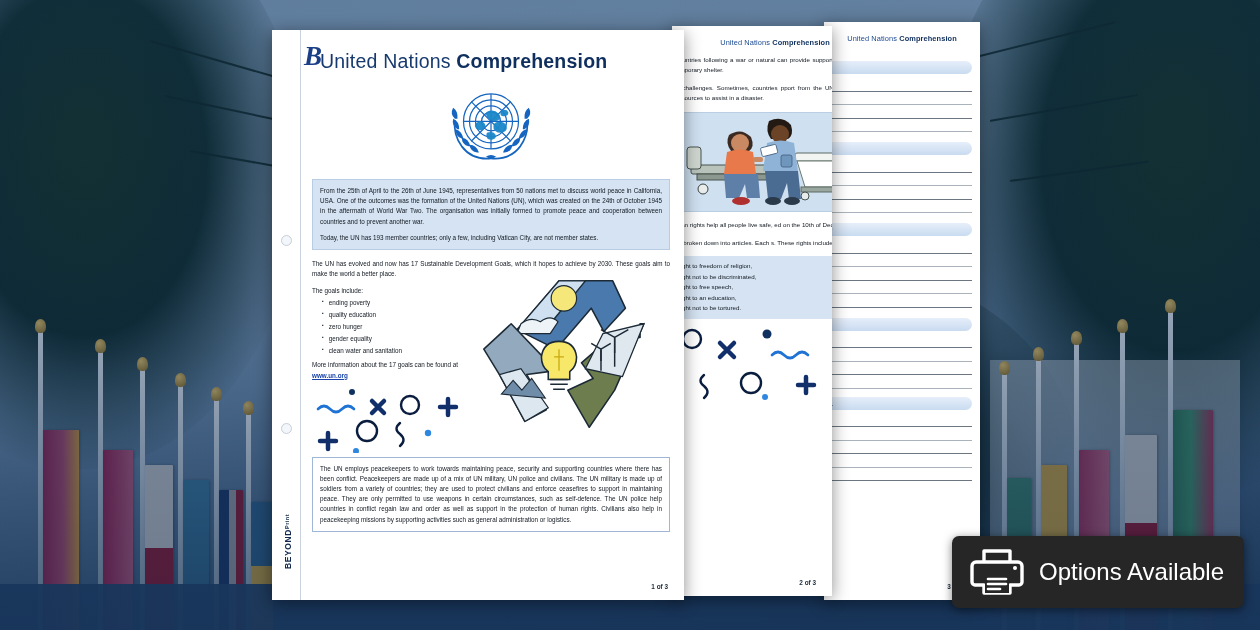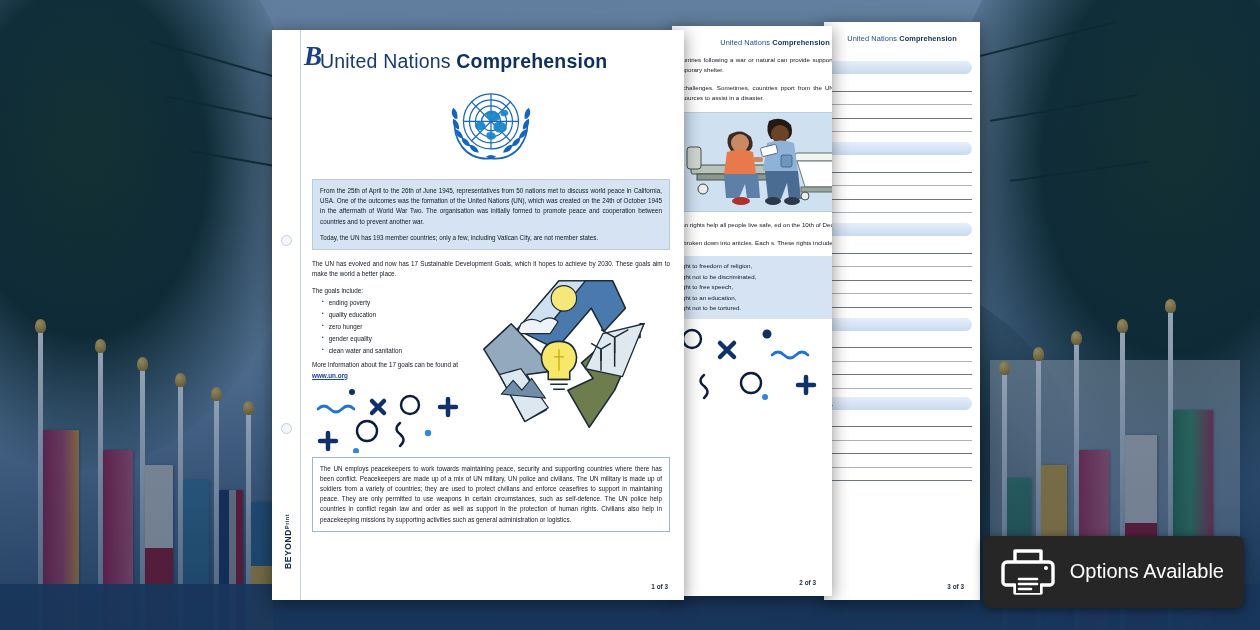--- a/index.html
+++ b/index.html
@@ -160,21 +160,21 @@
 
   
   .bw-badge {
     position: absolute; right: 16px; bottom: 22px;
     background: #262626; border-radius: 7px;
     display: flex; align-items: center; gap: 13px;
     padding: 10px 20px 10px 16px;
     box-shadow: 0 2px 10px rgba(0,0,0,.5);
   }
   .bw-text-1 { color: #fff; font-size: 21px; font-weight: bold; line-height: 1.02; }
-  .bw-text-2 { color: #fff; font-size: 20px; line-height: 1.08; }
+  .bw-text-2 { color: #fff; font-size: 24px; line-height: 1.08; }
 </style>
 </head>
 <body>
 
 <div class="stage">
 
   <div class="bg">
     <div class="bg-sky"></div>
 
     <div class="tree tree-l"></div>

